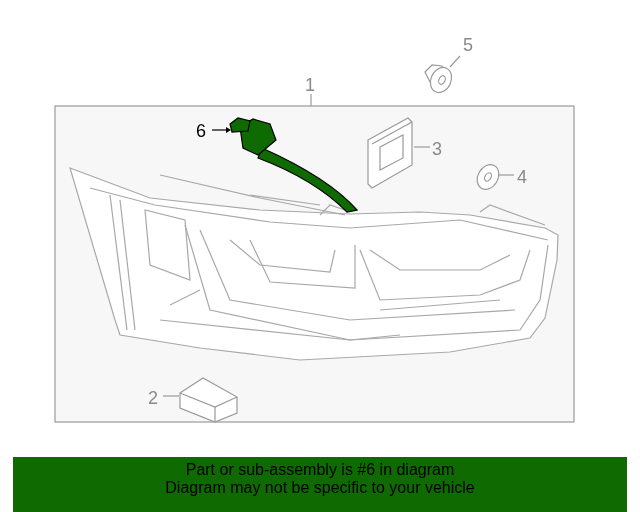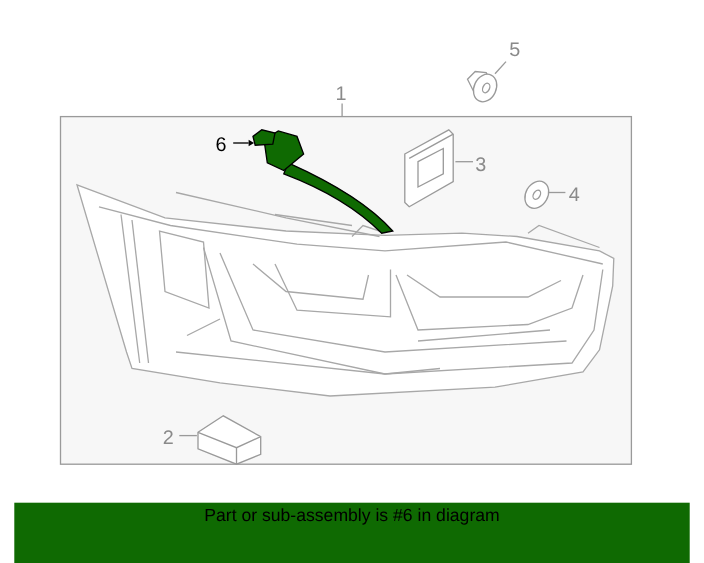--- a/index.html
+++ b/index.html
@@ -80,13 +80,14 @@
     <path d="M240 127 L253 119 L270 124 L276 140 L258 155 L243 148 Z"></path>
     <path d="M230 124 L238 118 L250 121 L248 131 L232 132 Z"></path>
   </g>
   <line x1="212" y1="130" x2="226" y2="130" stroke="#000" stroke-width="1.2"></line>
   <path d="M226 127 L231 130 L226 133 Z" fill="#000"></path>
   <text class="lbl lbl6" x="196" y="137">6</text>
 </svg>
 
 <div class="banner">
   <div>Part or sub-assembly is #6 in diagram</div>
+  <div>Diagram may not be specific to your vehicle</div>
 </div>
 
 </body></html>

